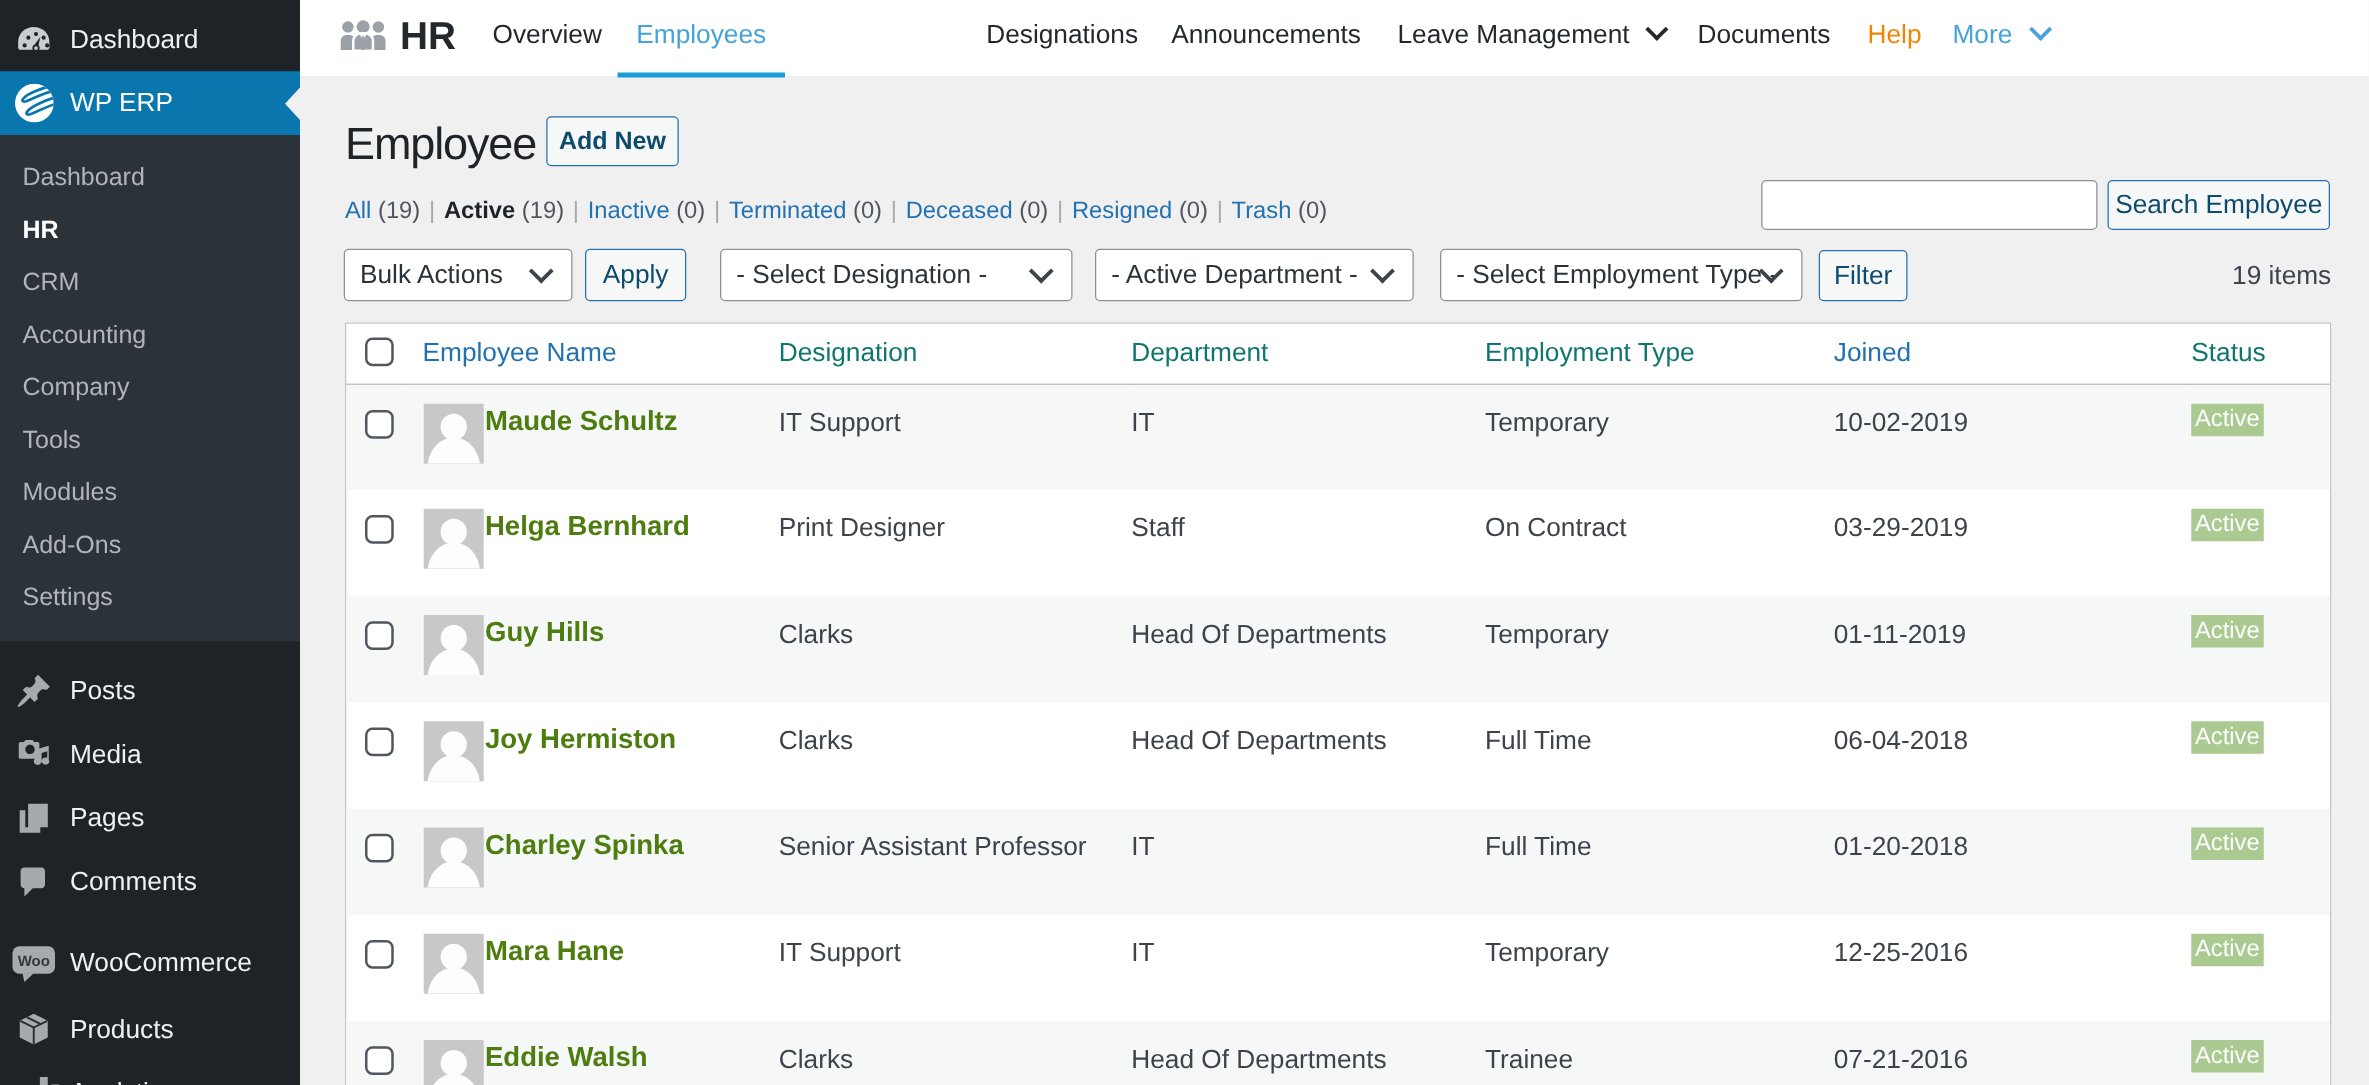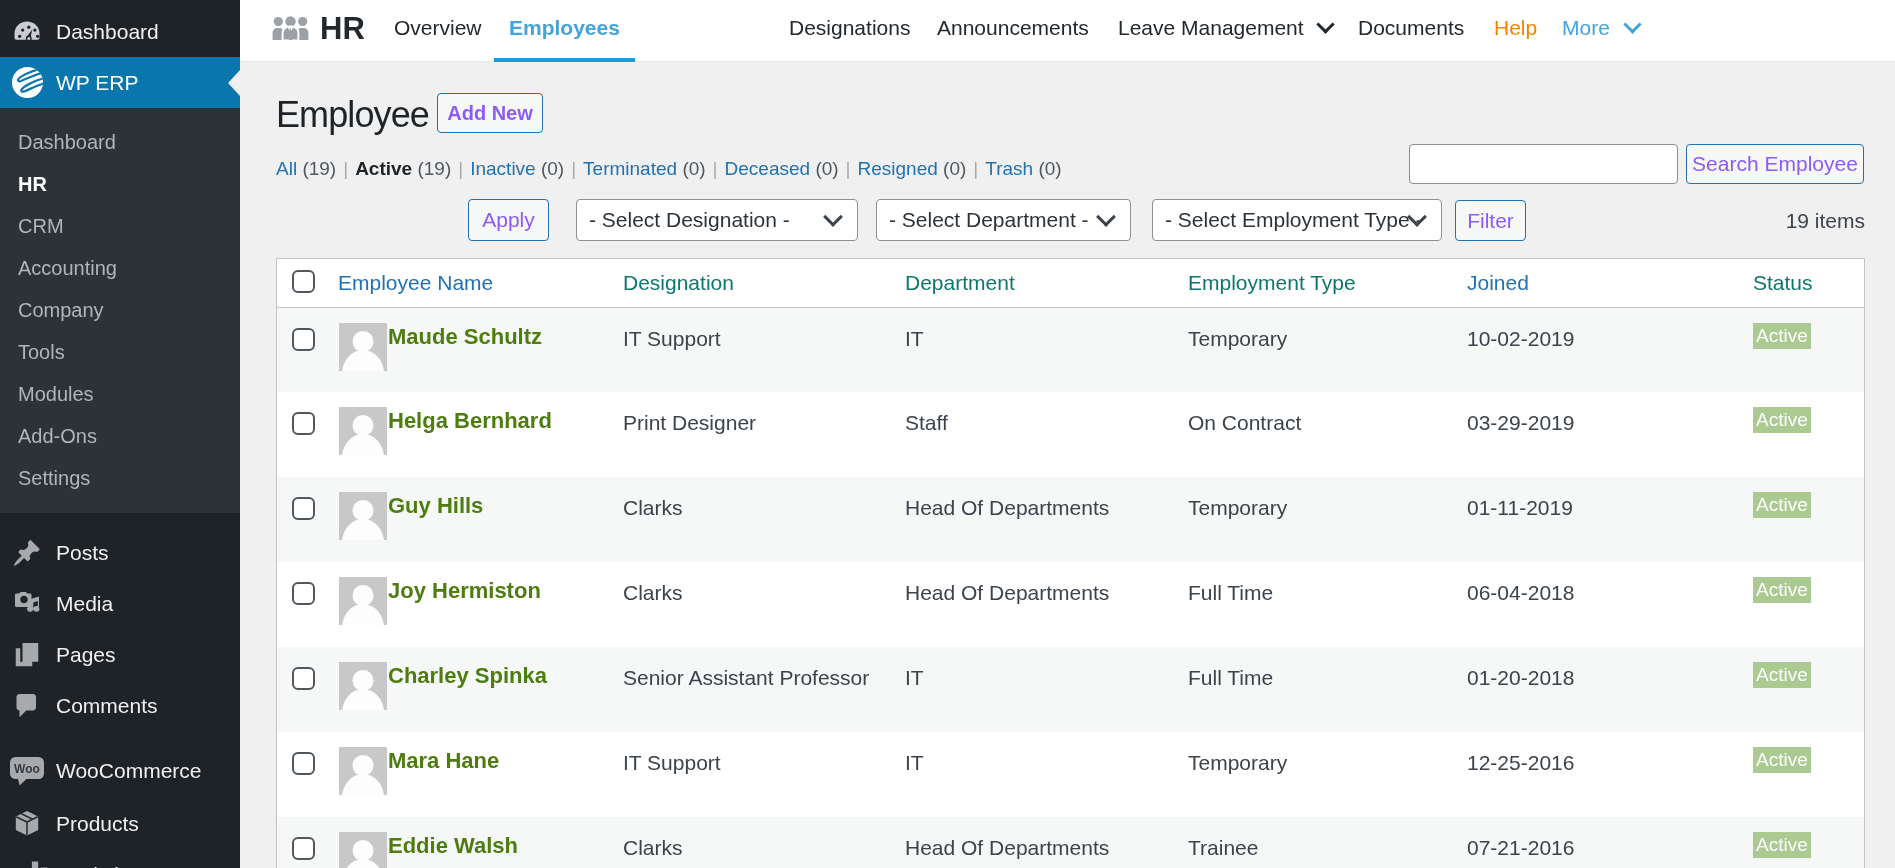--- a/index.html
+++ b/index.html
@@ -22,21 +22,21 @@
 #topnav .hrlogo { position:absolute; left:32px; top:16px; }
 #topnav .hrtitle { position:absolute; left:80px; top:11px; font-size:31px; font-weight:bold; color:#23282d; }
 .navlink { position:absolute; top:0; height:62px; line-height:56px; font-size:21px; color:#23282d; }
 .navlink.on { color:#45a3da; border-bottom:4px solid #1a9cd8; padding:0 15px; }
 .navlink .chev { display:inline-block; width:13px; height:13px; border-right:3px solid currentColor; border-bottom:3px solid currentColor; transform:rotate(45deg); position:relative; top:-4px; margin-left:10px; }
 .orange { color:#f18500; }
 .blue2 { color:#45a3da; }
 
 #content { position:absolute; left:240px; top:62px; width:1655px; height:806px; background:#f0f0f1; }
 h1 { position:absolute; left:36px; top:32px; font-size:36px; font-weight:400; color:#1d2327; letter-spacing:-0.9px; }
-.btn { display:inline-flex; align-items:center; justify-content:center; background:#f6f7f7; border:1.5px solid #2271b1; border-radius:4px; color:#8b5cf6; font-size:21px; font-family:inherit; }
+.btn { display:inline-flex; align-items:center; justify-content:center; background:#f6f7f7; border:1.5px solid #2271b1; border-radius:4px; color:#0c4a6e; font-size:21px; font-family:inherit; }
 #addnew { position:absolute; left:197px; top:31px; width:106px; height:40px; font-weight:600; font-size:20px; }
 #searchbox { position:absolute; left:1169px; top:82px; width:269px; height:40px; border:1.5px solid #8c8f94; border-radius:4px; background:#fff; }
 #searchbtn { position:absolute; left:1446px; top:82px; width:178px; height:40px; }
 #filterlinks { position:absolute; left:36px; top:96px; font-size:19px; color:#50575e; }
 #filterlinks a { color:#2271b1; text-decoration:none; }
 #filterlinks .cur { color:#1d2327; font-weight:bold; }
 #filterlinks .bar { color:#a7aaad; padding:0 7px; }
 .selectbox { position:absolute; top:137px; height:42px; border:1.5px solid #8c8f94; border-radius:4px; background:#fff; color:#2c3338; font-size:21px; display:flex; align-items:center; padding:0 34px 0 12px; white-space:nowrap; overflow:hidden; }
 .selectbox:after { content:""; position:absolute; right:17px; top:50%; width:11px; height:11px; border-right:3px solid #3c434a; border-bottom:3px solid #3c434a; transform:translateY(-72%) rotate(45deg); }
 #sel-bulk { left:35px; width:183px; }
@@ -194,38 +194,39 @@
     </g>
     <g fill="#9ba1a6" stroke="#fff" stroke-width="2">
       <circle cx="18.5" cy="5.4" r="6.2"></circle>
       <path d="M10.6 24.5 V16.8 C10.6 13.4 13.5 10.6 17.1 10.6 H19.9 C23.5 10.6 26.4 13.4 26.4 16.8 V24.5 Z"></path>
     </g>
     <path d="M15.4 11 L18.5 15.8 L21.6 11 Z" fill="#fff"></path>
     <path d="M17.9 12.6 L19.1 12.6 L20 24 L17 24 Z" fill="#9ba1a6"></path>
   </svg></div>
   <div class="hrtitle">HR</div>
   <div class="navlink" style="left:154px;">Overview</div>
-  <div class="navlink on" style="left:254px;font-weight:bold;">Employees</div>
+  <div class="navlink on" style="left:254px;">Employees</div>
   <div class="navlink" style="left:549px;">Designations</div>
   <div class="navlink" style="left:697px;">Announcements</div>
   <div class="navlink" style="left:878px;">Leave Management <span class="chev"></span></div>
   <div class="navlink" style="left:1118px;">Documents</div>
   <div class="navlink orange" style="left:1254px;">Help</div>
   <div class="navlink blue2" style="left:1322px;">More <span class="chev"></span></div>
 </div>
 
 <div id="content">
   <h1>Employee</h1>
   <button class="btn" id="addnew">Add New</button>
   <div id="searchbox"></div>
   <button class="btn" id="searchbtn">Search Employee</button>
   <div id="filterlinks"><a>All</a> (19)<span class="bar">|</span><span class="cur">Active</span> (19)<span class="bar">|</span><a>Inactive</a> (0)<span class="bar">|</span><a>Terminated</a> (0)<span class="bar">|</span><a>Deceased</a> (0)<span class="bar">|</span><a>Resigned</a> (0)<span class="bar">|</span><a>Trash</a> (0)</div>
+  <div class="selectbox" id="sel-bulk">Bulk Actions</div>
   <button class="btn" id="applybtn">Apply</button>
   <div class="selectbox" id="sel-desig">- Select Designation -</div>
-  <div class="selectbox" id="sel-dept">- Select Department -</div>
+  <div class="selectbox" id="sel-dept">- Active Department -</div>
   <div class="selectbox" id="sel-emp">- Select Employment Type -</div>
   <button class="btn" id="filterbtn">Filter</button>
   <div id="nitems">19 items</div>
   <div id="tablewrap">
     <table>
       <colgroup>
           <col style="width:48px">
           <col style="width:298px">
           <col style="width:282px">
           <col style="width:283px">

